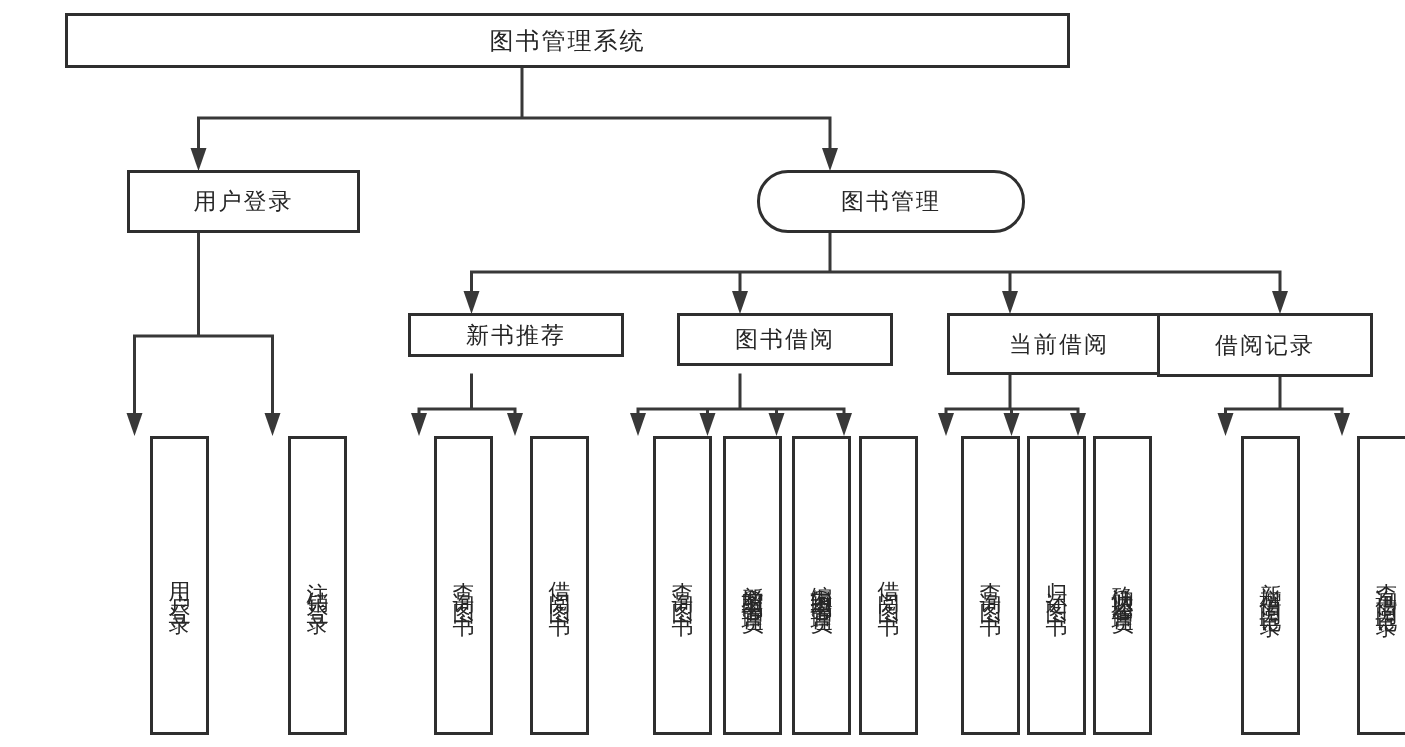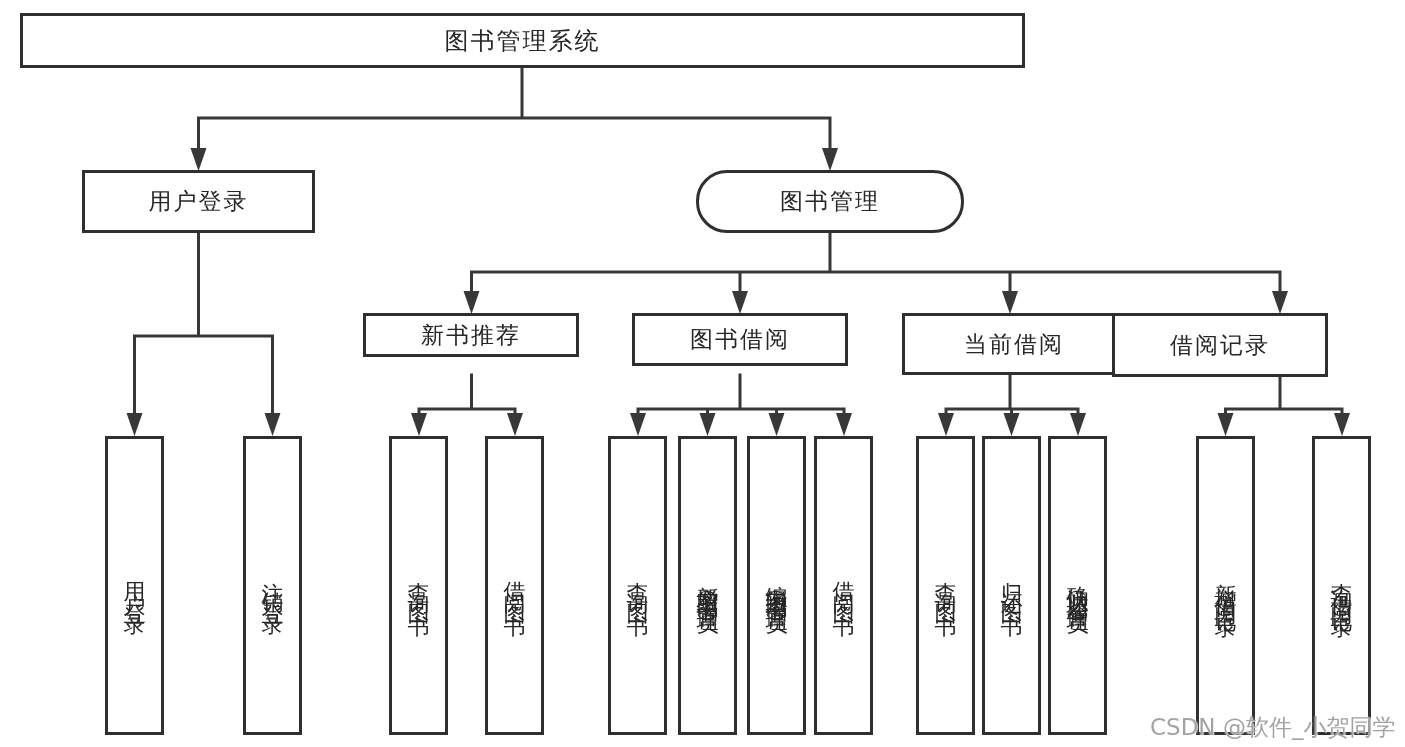--- a/index.html
+++ b/index.html
@@ -8,20 +8,21 @@
     font-family:"DejaVu Sans","Liberation Sans",sans-serif;
     color:#262626;
   }
   .stage{position:absolute;left:0;top:0;width:1405px;height:747px;background:#ffffff;}
   svg.edges{position:absolute;left:0;top:0;z-index:1;}
   .node{
     position:absolute;box-sizing:border-box;z-index:2;
     background:#ffffff;border:3px solid #2f2f2f;
     display:flex;align-items:center;justify-content:center;
     text-align:center;
+    margin-left:45px;
   }
   .h-label{font-size:23px;letter-spacing:2px;white-space:nowrap;}
   .root{font-size:24px;}
   .leaf span{
     writing-mode:vertical-rl;text-orientation:mixed;
     font-size:22px;line-height:1;white-space:nowrap;
   }
   .ls4{letter-spacing:11px;}
   .ls6{letter-spacing:7px;}
   .ls10{letter-spacing:4px;}
@@ -76,21 +77,21 @@
     </g>
   </svg>
 
   <div class="node h-label root" style="left:20px;top:13px;width:1005px;height:55px;">
     <span>图书管理系统</span>
   </div>
 
   <div class="node h-label" style="left:82px;top:170px;width:233px;height:63px;">
     <span>用户登录</span>
   </div>
-  <div class="node h-label" style="left:696px;top:170px;width:268px;height:63px;border-radius:31px;">
+  <div class="node h-label" style="left:712px;top:170px;width:268px;height:63px;border-radius:31px;">
     <span>图书管理</span>
   </div>
 
   <div class="node h-label" style="left:363px;top:313px;width:216px;height:44px;">
     <span>新书推荐</span>
   </div>
   <div class="node h-label" style="left:632px;top:313px;width:216px;height:53px;">
     <span>图书借阅</span>
   </div>
   <div class="node h-label" style="left:902px;top:313px;width:224px;height:62px;">
@@ -137,15 +138,14 @@
     <span class="ls10">确认归还（管理员）</span>
   </div>
 
   <div class="node leaf" style="left:1196px;top:436px;width:59px;height:299px;">
     <span class="ls6">新增借阅记录</span>
   </div>
   <div class="node leaf" style="left:1312px;top:436px;width:59px;height:299px;">
     <span class="ls6">查询借阅记录</span>
   </div>
 
-  <div class="watermark">CSDN @软件_小贺同学</div>
 
 </div>
 
 </body></html>

